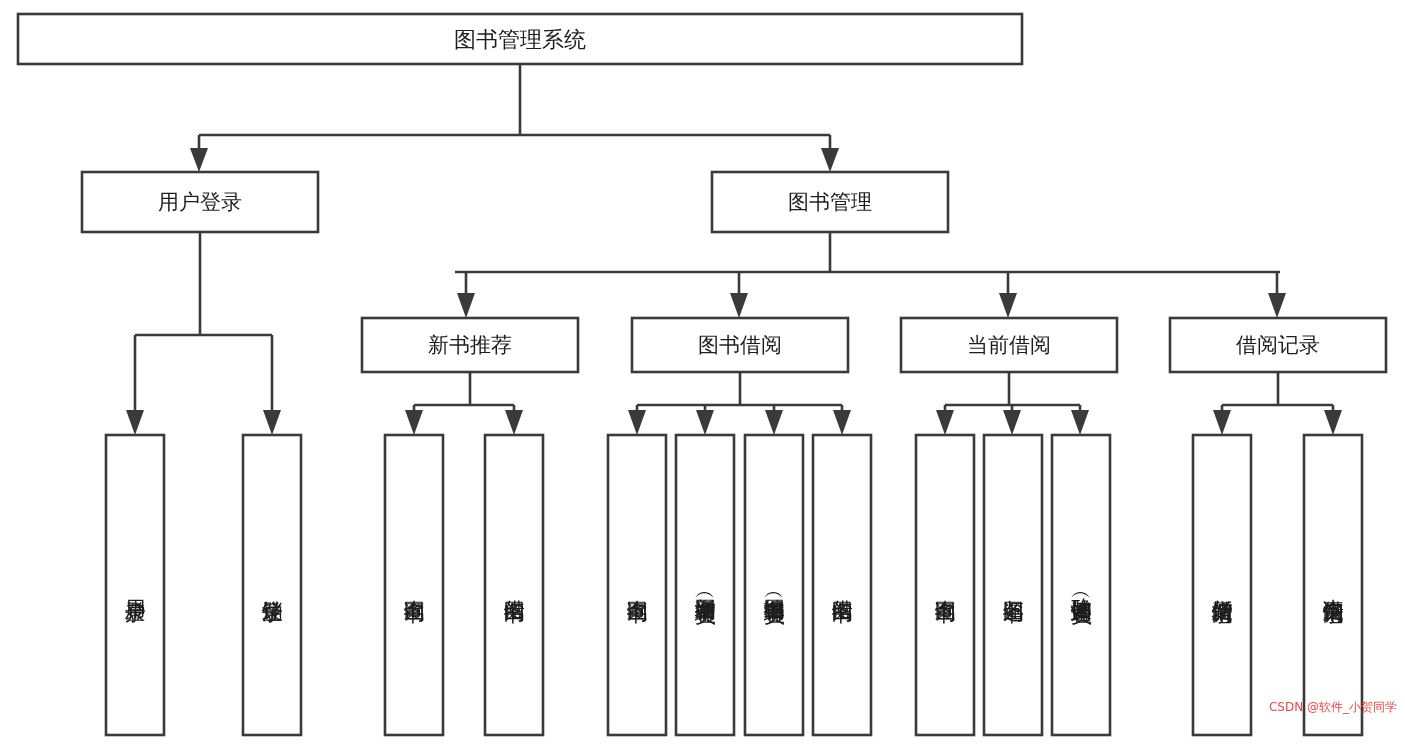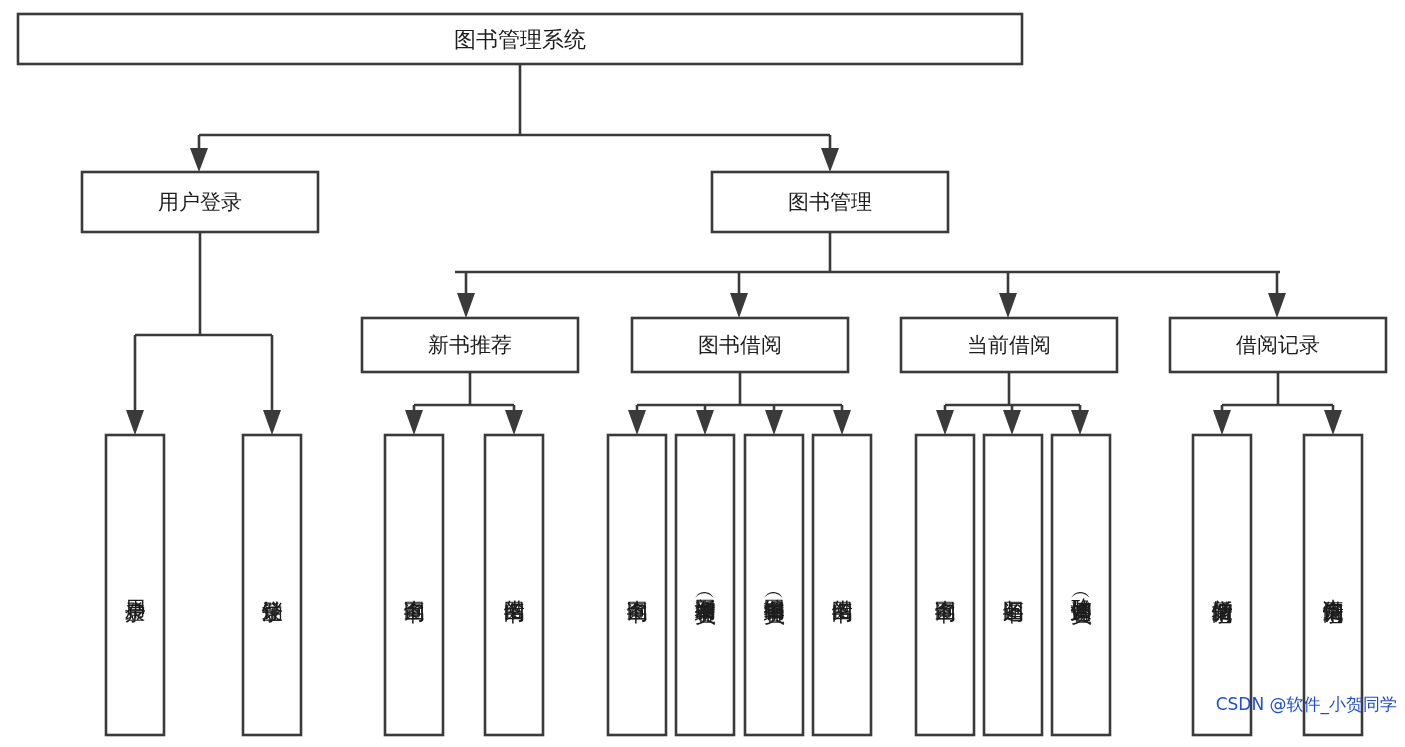--- a/index.html
+++ b/index.html
@@ -70,22 +70,22 @@
     justify-content: center;
     text-align: center;
     white-space: normal;
     pointer-events: none;
   }
   .watermark {
     position: absolute;
     right: 8px;
     bottom: 4px;
     font-family: "DejaVu Sans", sans-serif;
-    font-size: 17px;
-    color: #1d4ed8;
+    font-size: 12px;
+    color: #ef4444;
     white-space: nowrap;
   }
 </style>
 </head>
 <body>
 
 <div id="diagram-root">
 
   <svg class="diagram-canvas" viewBox="0 0 1405 747">
 

